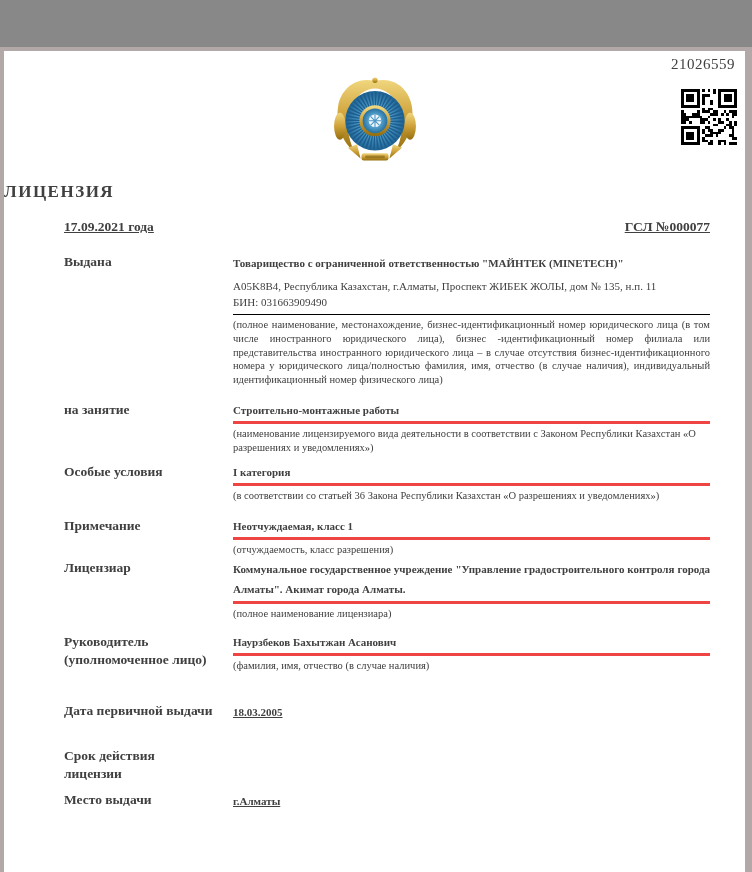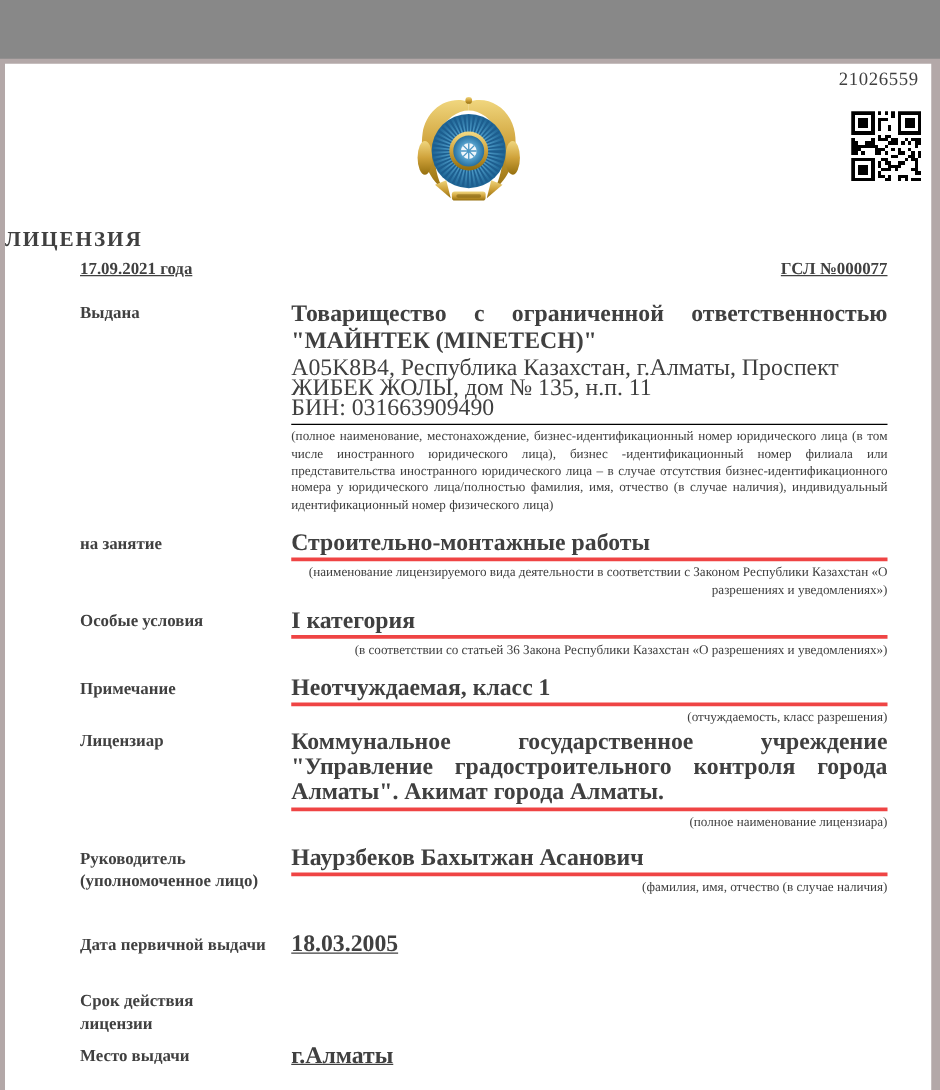--- a/index.html
+++ b/index.html
@@ -22,39 +22,39 @@
   .qr { position:absolute; top:38px; right:8px; width:56px; height:56px; }
   .qr svg { width:100%; height:100%; shape-rendering:crispEdges; }
   .emblem {
     position:absolute; top:23px; left:50%; transform:translateX(-50%);
     width:90px; height:90px;
   }
   .doc-title {
     position:absolute; top:131px; left:0; width:100%;
     font-size:17px; font-weight:bold; letter-spacing:1.5px;
   }
-  .content { position:absolute; left:60px; top:156px; width:646px; }
+  .content { position:absolute; left:60px; top:168px; width:646px; }
   .meta {
     display:flex; justify-content:space-between;
     font-size:13.5px; font-weight:bold; margin-bottom:18px;
   }
   .meta .u { text-decoration:underline; }
   .row { display:grid; grid-template-columns:169px 1fr; }
   .label {
     font-weight:bold; font-size:13.5px; line-height:18px;
     white-space:pre-line; padding-right:8px;
   }
-  .value { font-size:19px; line-height:18px; font-weight:bold; }
+  .value { font-size:11px; line-height:18px; font-weight:bold; }
   .value.justify { text-align:justify; }
   .value.name { line-height:21px; }
   .value.plain { font-weight:normal; line-height:16px; }
   .value.addr { margin-top:4px; }
   .ruled { border-bottom:3px solid #ef4444; padding-bottom:2px; }
   .note {
-    font-size:10.5px; line-height:13.8px; text-align:right; padding-top:3px;
+    font-size:10.5px; line-height:13.8px; text-align:left; padding-top:3px;
   }
   .note.justify { text-align:justify; }
   .note.topline { border-top:1px solid #000; margin-top:4px; padding-top:3px; }
   .inline-u { text-decoration:underline; }
   
   .r-issued { margin-bottom:14px; }
   .r-activity { margin-bottom:8px; }
   .r-special { margin-bottom:15px; }
   .r-remark { margin-bottom:2px; }
   .r-licensor { margin-bottom:12px; }

